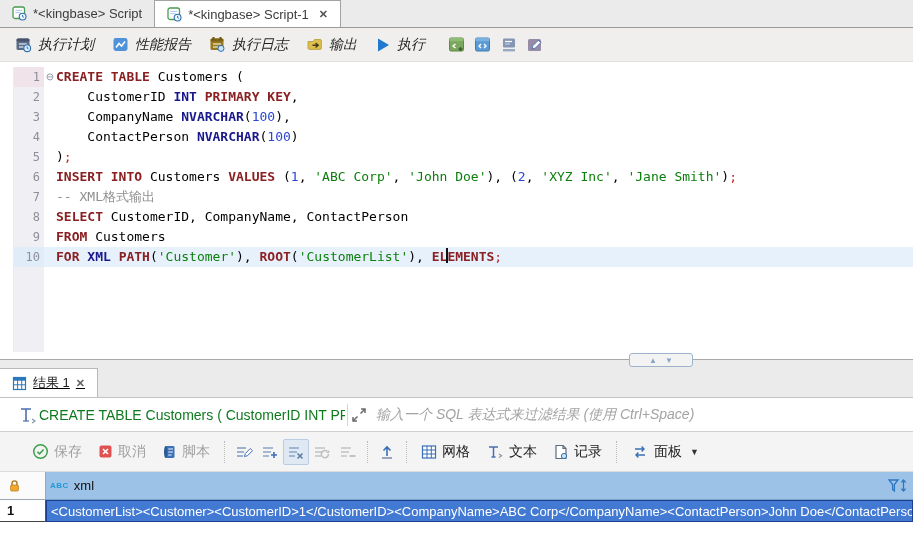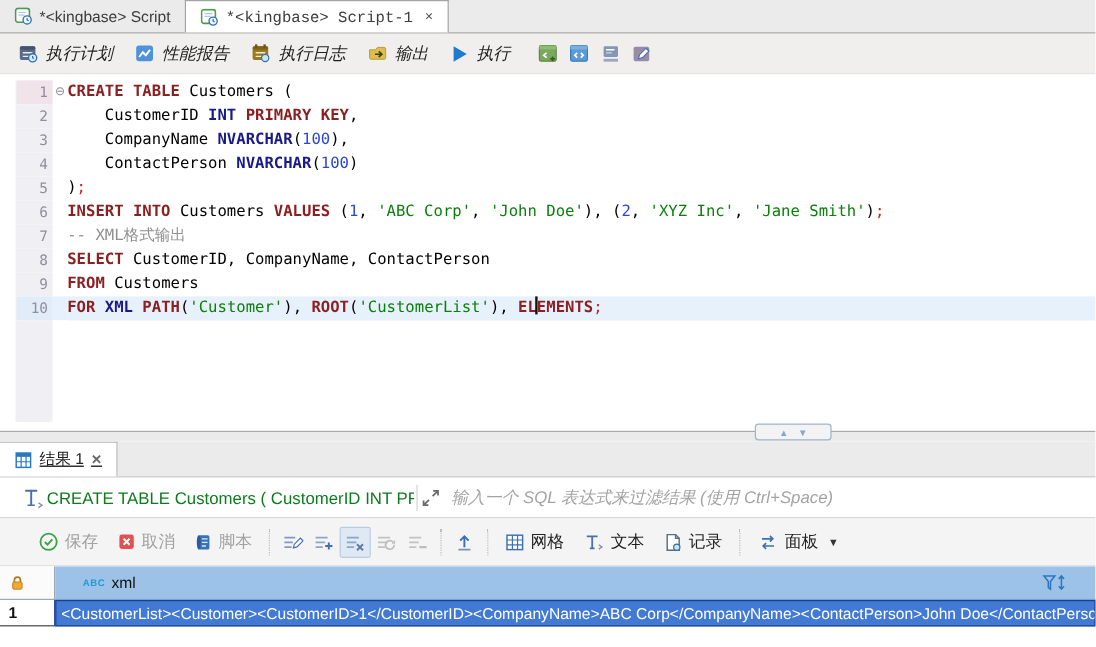--- a/index.html
+++ b/index.html
@@ -6,21 +6,21 @@
   html,body { width:913px; height:539px; overflow:hidden; background:#fff;
     font-family:"Liberation Sans", sans-serif; }
   .window { width:913px; height:428px; display:flex; flex-direction:column; }
 
   
   .tabbar { height:28px; background:#ebebeb; border-bottom:1px solid #9a9a9a;
     display:flex; align-items:stretch; flex:0 0 28px; }
   .tab { display:flex; align-items:center; gap:6px; padding:0 12px; font-size:13px;
     color:#3c3c3c; cursor:default; }
   .tab.active { background:#fff; border-left:1px solid #a3a3a3; border-right:1px solid #a3a3a3;
-    border-top:1px solid #a3a3a3;font-family:Liberation Mono, monospace; }
+    border-top:1px solid #a3a3a3; }
   .tab .close { font-size:11px; color:#555; margin-left:4px; font-weight:bold; }
   .tab svg { flex:0 0 auto; }
 
   
   .toolbar { height:34px; background:#f0efed; display:flex; align-items:center;
     padding-left:6px; flex:0 0 34px; border-bottom:1px solid #e2e1df;font-style:italic; }
   .tbtn { display:flex; align-items:center; gap:6px; padding:0 9px; height:28px;
     font-size:14px; color:#1e1e1e; border-radius:3px; }
   .ibtn { display:flex; align-items:center; justify-content:center; width:26px; height:26px; }
   .tb-gap { width:10px; }
@@ -81,21 +81,21 @@
   .rbtn .lbl-on { color:#222; }
   .dotsep { width:1px; height:22px; border-left:1px dotted #bdbdbd; margin:0 6px; }
   .ddown { font-size:9px; color:#333; margin-left:3px; }
 
   
   .grid { flex:1 1 auto; display:flex; flex-direction:column; background:#fff; }
   .ghead { flex:0 0 28px; display:flex; }
   .gcorner { flex:0 0 46px; background:#fbfbfb; border-right:1px solid #9aa7b5;
     border-bottom:1px solid #9aa7b5; display:flex; align-items:center; padding-left:8px; }
   .gcol { flex:1 1 auto; background:#9dc2e8; border-bottom:1px solid #7aa3cc;
-    display:flex; align-items:center; padding:0 23px; }
+    display:flex; align-items:center; padding:0 4px; }
   .gcol .abc { color:#1e9ad6; font-size:8px; font-weight:bold; letter-spacing:.5px; margin-right:5px; }
   .gcol .cname { color:#101010; font-size:13px; }
   .gcol .ficon { margin-left:auto; }
   .grow { flex:0 0 22px; display:flex; }
   .gnum { flex:0 0 46px; background:#fff; border-right:1px solid #2d55a8;
     border-bottom:1px solid #444; font-size:13px; font-weight:bold; color:#111;
     display:flex; align-items:center; padding-left:7px; }
   .gcell { flex:1 1 auto; background:#4279d2; border:1px solid #1c3f8f; color:#fff;
     font-size:13px; display:flex; align-items:center; padding-left:4px;
     white-space:nowrap; overflow:hidden; }

